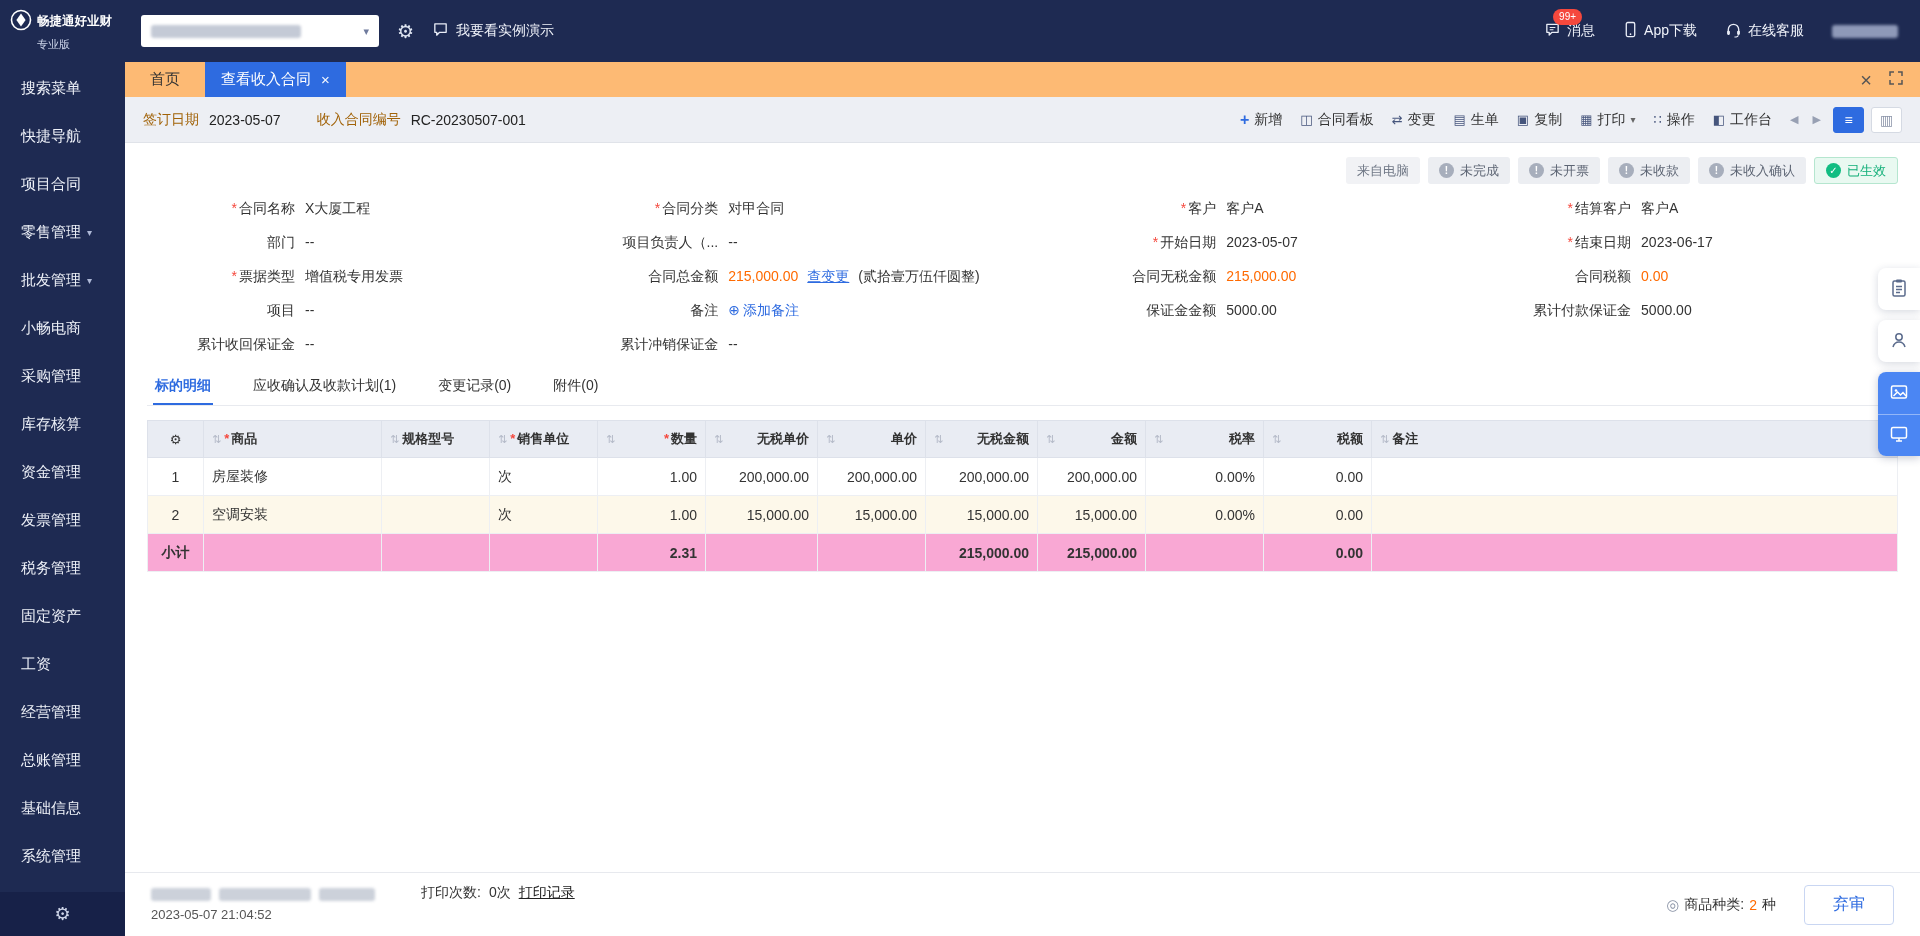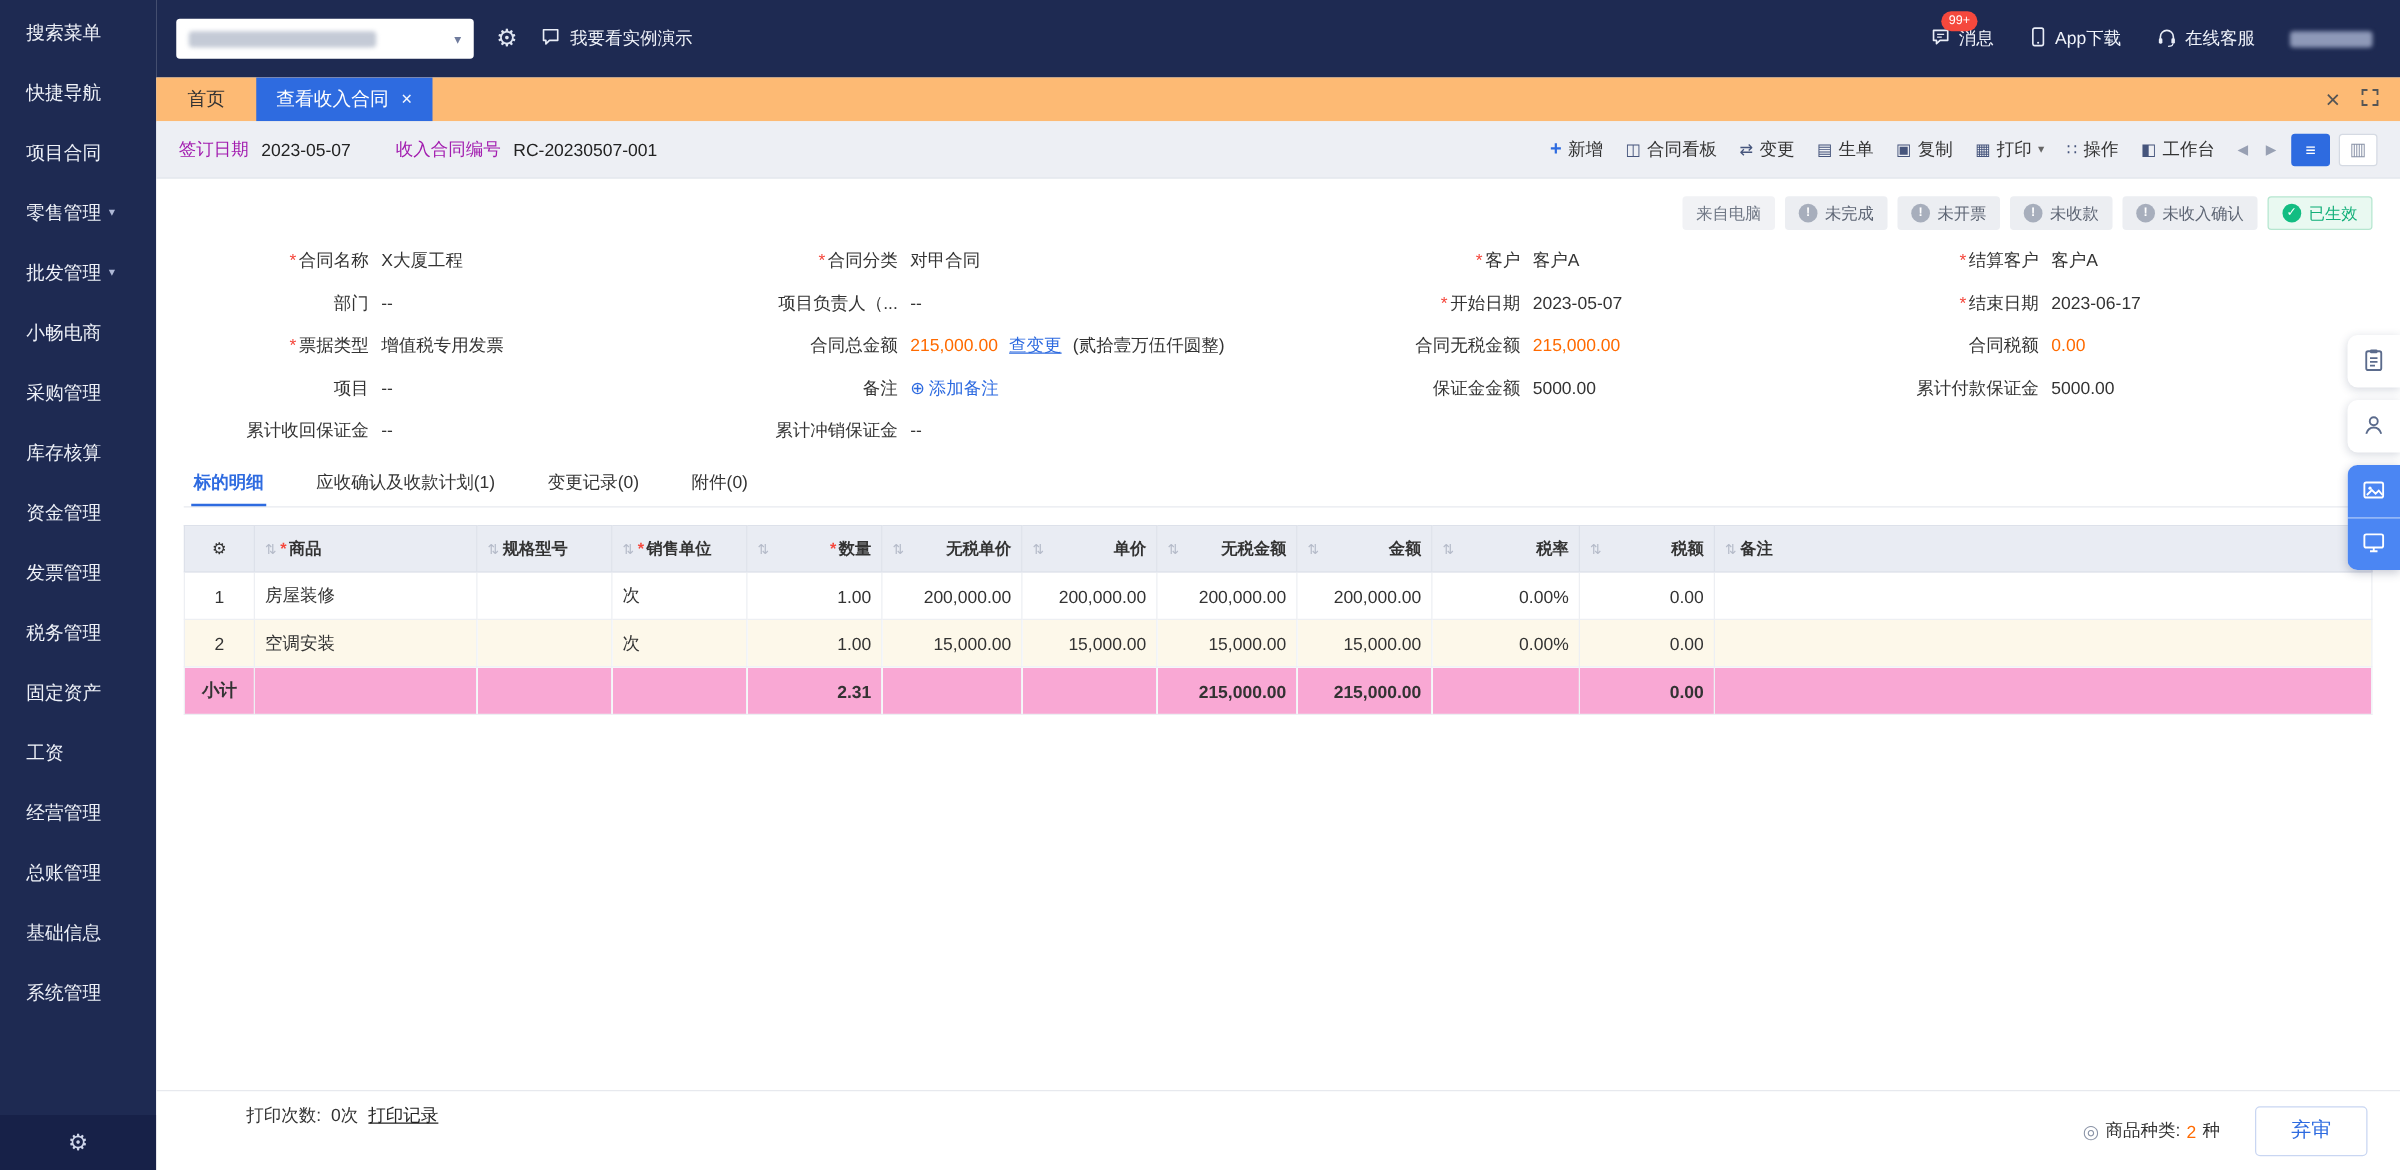--- a/index.html
+++ b/index.html
@@ -38,21 +38,21 @@
   
   .tabbar{height:35px;background:#fdba74;display:flex;align-items:stretch;flex-shrink:0;}
   .tab{display:flex;align-items:center;padding:0 25px;font-size:15px;color:#333;cursor:pointer;}
   .tab.active{background:#2e6be0;color:#fff;padding:0 16px;gap:10px;}
   .tab-x{font-size:15px;opacity:.95;cursor:pointer;}
   .tab-tools{margin-left:auto;display:flex;align-items:center;gap:16px;padding-right:16px;color:#555;}
   .tool-x{font-size:20px;cursor:pointer;line-height:1;}
 
   
   .toolbar{height:46px;background:#edeff4;border-bottom:1px solid #e0e3e9;display:flex;align-items:center;padding:0 18px;flex-shrink:0;font-size:14px;}
-  .t-label{color:#a21caf;margin-right:10px;}
+  .t-label{color:#a16207;margin-right:10px;}
   .t-value{color:#222;margin-right:36px;}
   .tb-actions{margin-left:auto;display:flex;align-items:center;}
   .tb-btn{display:flex;align-items:center;gap:5px;padding:0 9px;color:#333;cursor:pointer;white-space:nowrap;}
   .tb-ico{font-size:13px;color:#46557c;}
   .tb-ico.blue{color:#2e6be0;font-weight:bold;font-size:16px;}
   .tb-caret{font-size:10px;color:#666;}
   .nav-arrow{color:#98a0b3;font-size:11px;padding:0 5px;margin-left:4px;cursor:pointer;}
   .vt{width:31px;height:26px;border:1px solid #d5dae3;background:#fff;border-radius:3px;display:flex;align-items:center;justify-content:center;color:#8a93a8;font-size:14px;margin-left:7px;cursor:pointer;}
   .vt.active{background:#2e6be0;border-color:#2e6be0;color:#fff;}
 
@@ -114,20 +114,32 @@
   .fp-group{display:flex;flex-direction:column;border-radius:8px 0 0 8px;overflow:hidden;box-shadow:0 2px 8px rgba(30,42,82,.25);}
   .fp-group .fp-btn{border-radius:0;box-shadow:none;background:#4b86f3;}
   .fp-group .fp-btn + .fp-btn{border-top:1px solid rgba(255,255,255,.4);}
 </style>
 </head>
 <body>
 
 <div class="app">
 
   <aside class="sidebar">
+    <div class="logo">
+      <div class="logo-row">
+        <span>
+          <svg width="22" height="22" viewBox="0 0 22 22">
+              <circle cx="11" cy="11" r="9.5" fill="none" stroke="#fff" stroke-width="1.6"></circle>
+              <path d="M11 4.5l4.6 6.5L11 17.5 6.4 11z" fill="#fff"></path>
+            </svg>
+        </span>
+        <span class="logo-name">畅捷通好业财</span>
+      </div>
+      <div class="logo-edition">专业版</div>
+    </div>
     <nav class="side-nav">
         <div class="side-item">
           <span class="side-label">搜索菜单</span>
         </div>
         <div class="side-item">
           <span class="side-label">快捷导航</span>
         </div>
         <div class="side-item">
           <span class="side-label">项目合同</span>
         </div>
@@ -567,20 +579,28 @@
               <td class="al-right">215,000.00</td>
               <td class="al-right"></td>
               <td class="al-right">0.00</td>
               <td class="al-left"></td>
             </tr>
           </tbody>
       </table>
     </div>
 
     <footer class="footer">
+      <div class="f-left">
+        <div class="blur-line">
+          <span class="blob w60"></span>
+          <span class="blob w90"></span>
+          <span class="blob w56"></span>
+        </div>
+        <div class="f-time">2023-05-07 21:04:52</div>
+      </div>
       <div class="f-print">
         <span>打印次数:</span>
         <span>0次</span>
         <span class="f-link">打印记录</span>
       </div>
       <div class="f-right">
         <div class="f-cat">
           <span class="cat-ico">◎</span>
           <span>商品种类:</span>
           <span class="cat-num">2</span>

